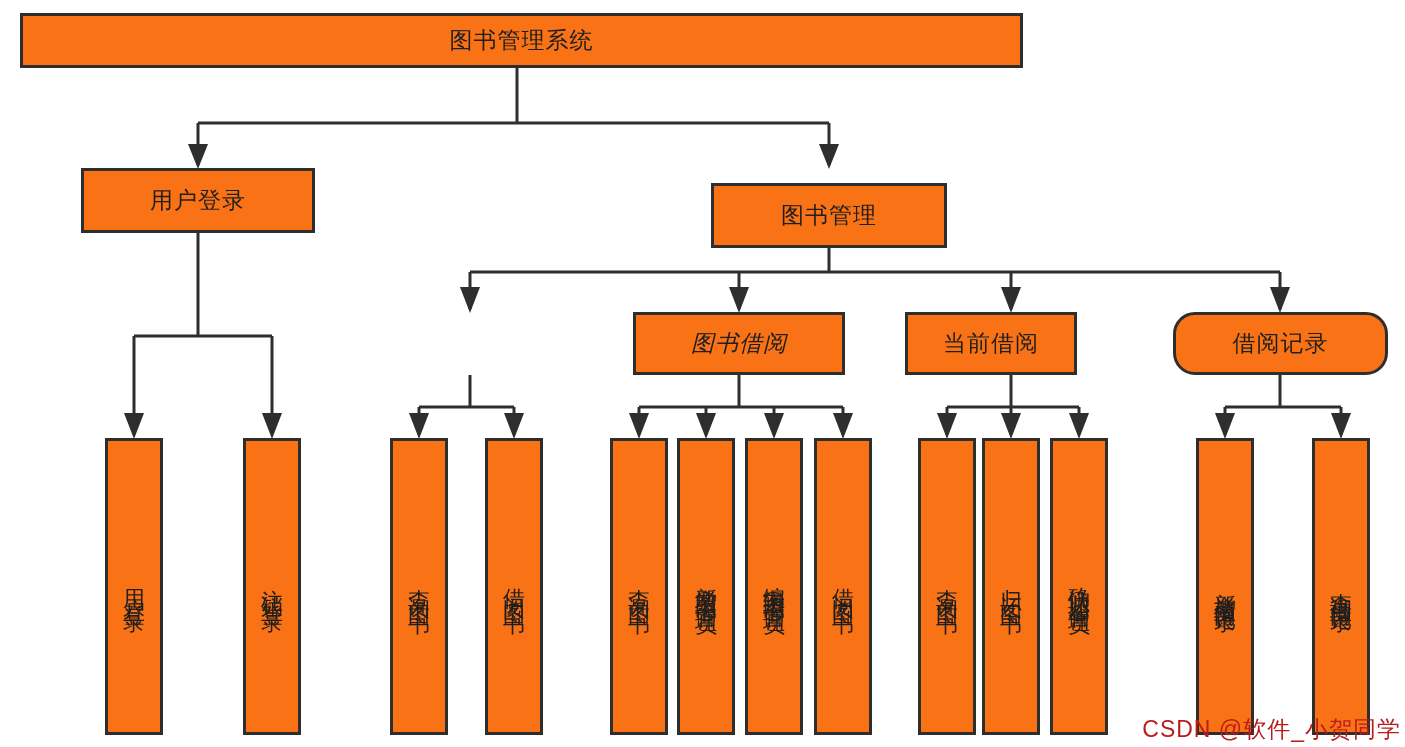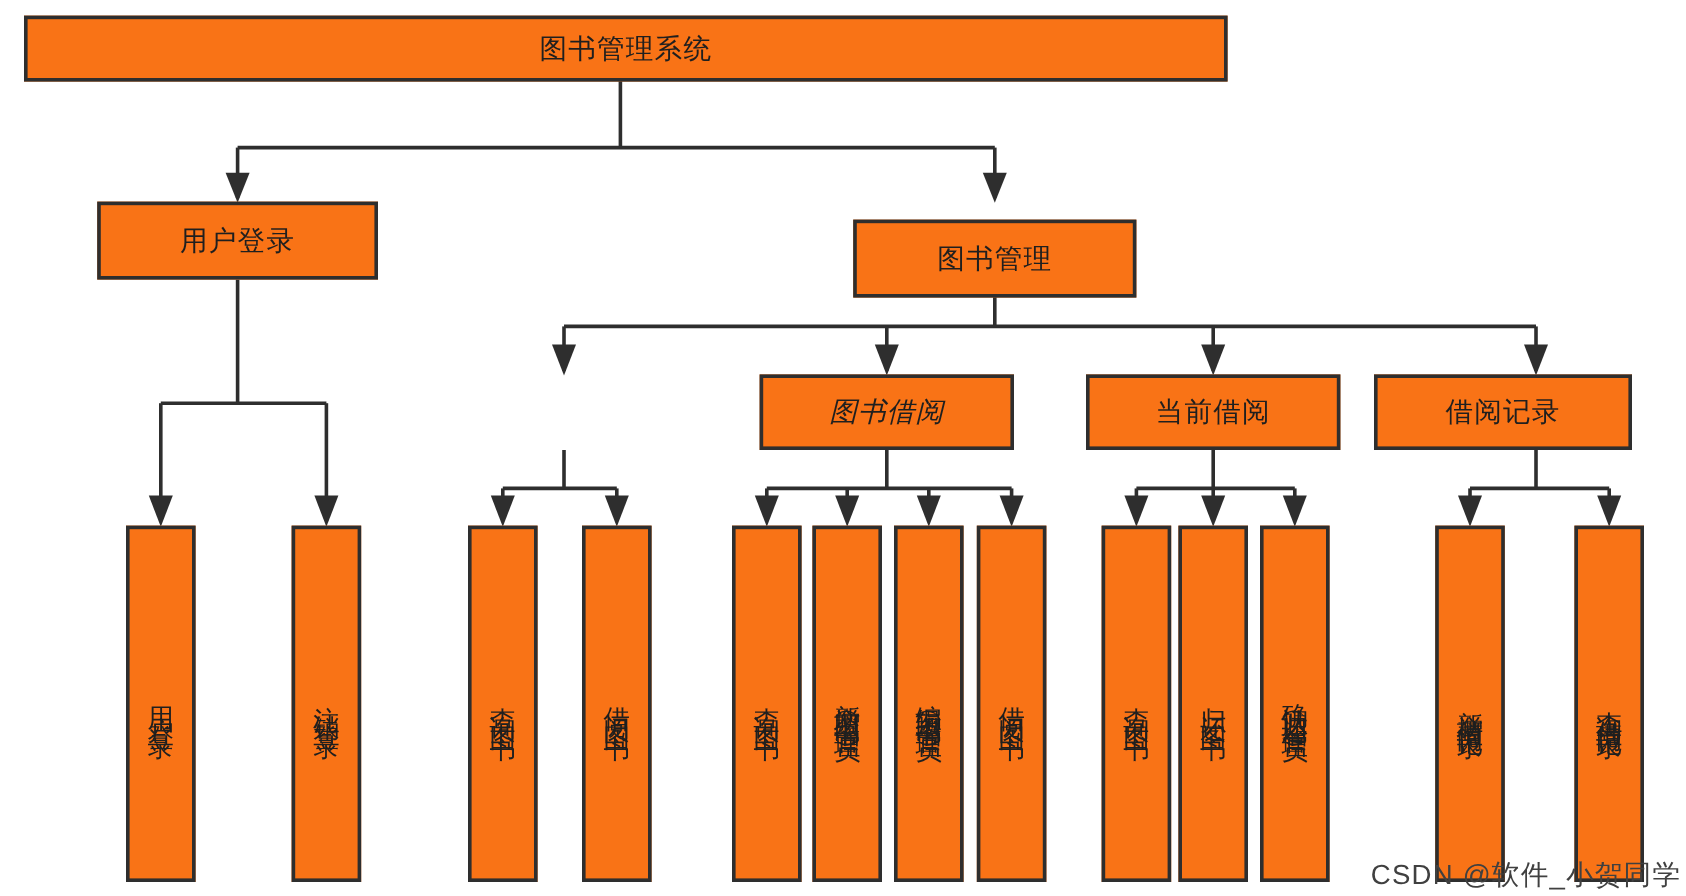--- a/index.html
+++ b/index.html
@@ -52,21 +52,21 @@
     white-space: nowrap;
   }
   .leaf-label.tight {
     letter-spacing: 4px;
   }
   .watermark {
     position: absolute;
     right: 4px;
     bottom: 2px;
     font-size: 23px;
-    color: #404040;
+    color: #b91c1c;
     letter-spacing: 1px;
     white-space: nowrap;
   }
 </style>
 </head>
 <body>
 
 <div class="canvas">
 
   <svg class="connectors" viewBox="0 0 1405 747" xmlns="http://www.w3.org/2000/svg">
@@ -142,24 +142,24 @@
   <div class="node h" style="left:81px; top:168px; width:234px; height:65px;">
     <span>用户登录</span>
   </div>
   <div class="node h" style="left:711px; top:168px; width:236px; height:65px;margin-top:15px;">
     <span>图书管理</span>
   </div>
 
   <div class="node h" style="left:633px; top:312px; width:212px; height:63px;font-style:italic;">
     <span>图书借阅</span>
   </div>
-  <div class="node h" style="left:905px; top:312px; width:212px; height:63px;">
+  <div class="node h" style="left:905px; top:312px; width:172px; height:63px;">
     <span>当前借阅</span>
   </div>
-  <div class="node h" style="left:1145px; top:312px; width:215px; height:63px;">
+  <div class="node h" style="left:1173px; top:312px; width:215px; height:63px;border-radius:22px;">
     <span>借阅记录</span>
   </div>
 
   <div class="node leaf" style="left:105px;">
     <span class="leaf-label">用户登录</span>
   </div>
   <div class="node leaf" style="left:243px;">
     <span class="leaf-label">注销登录</span>
   </div>
   <div class="node leaf" style="left:390px;">

